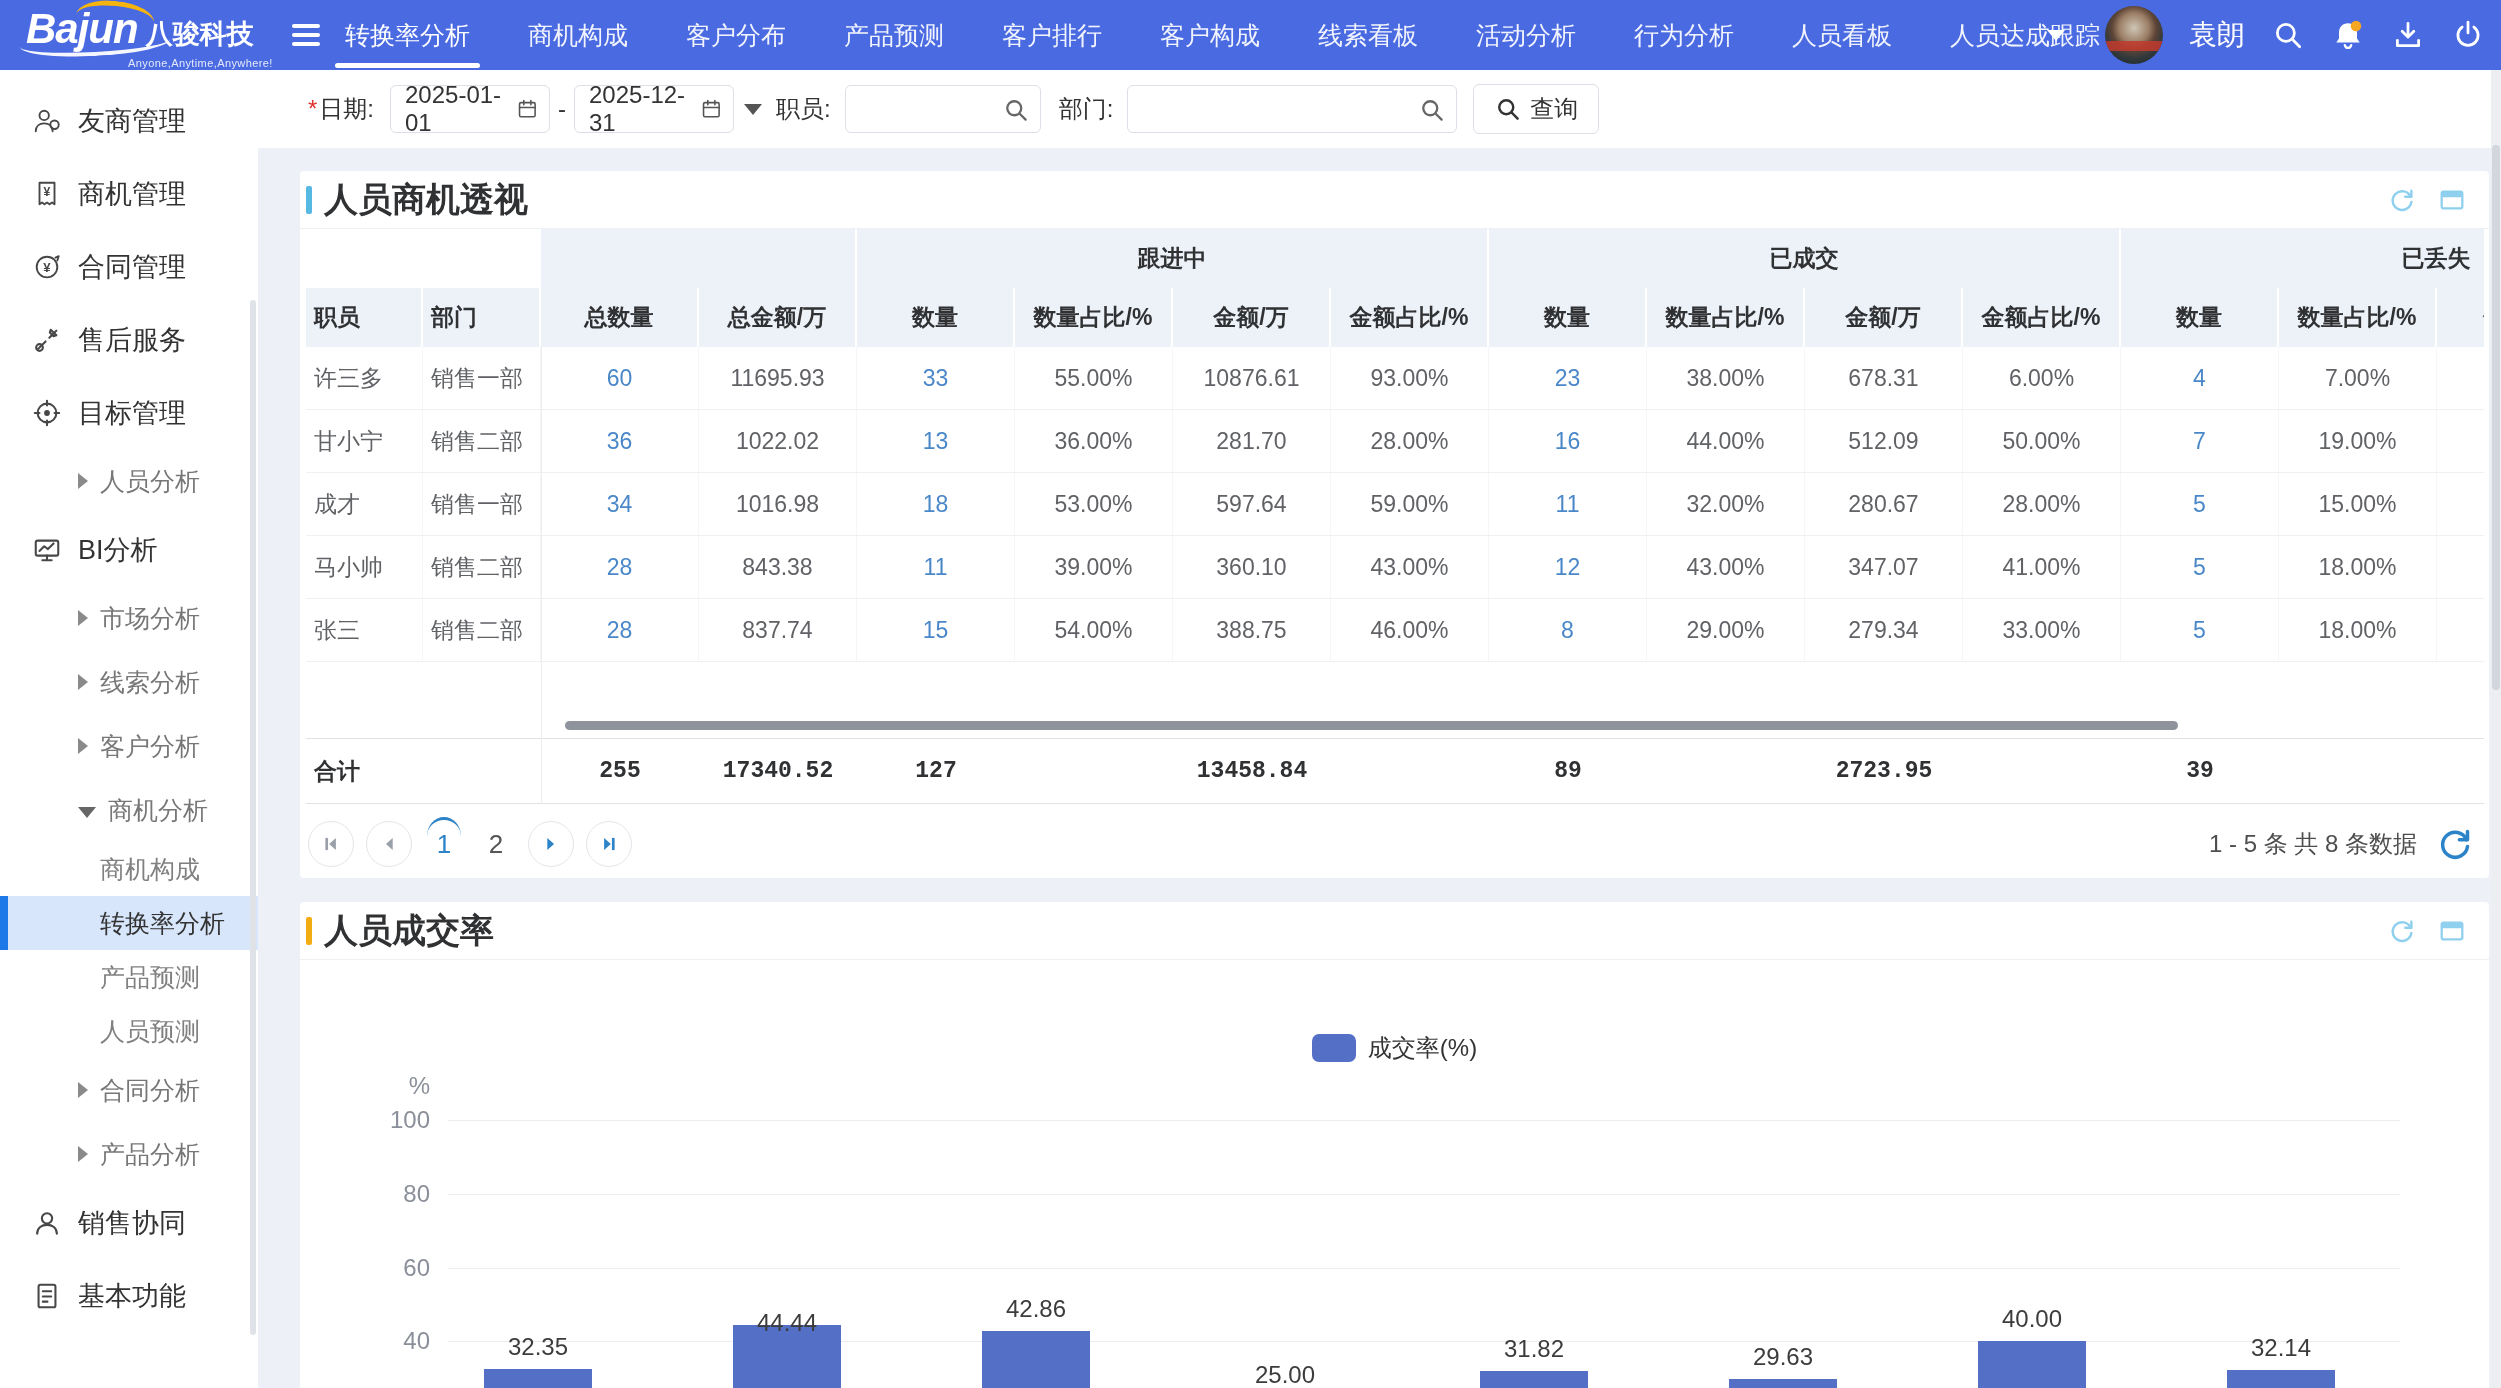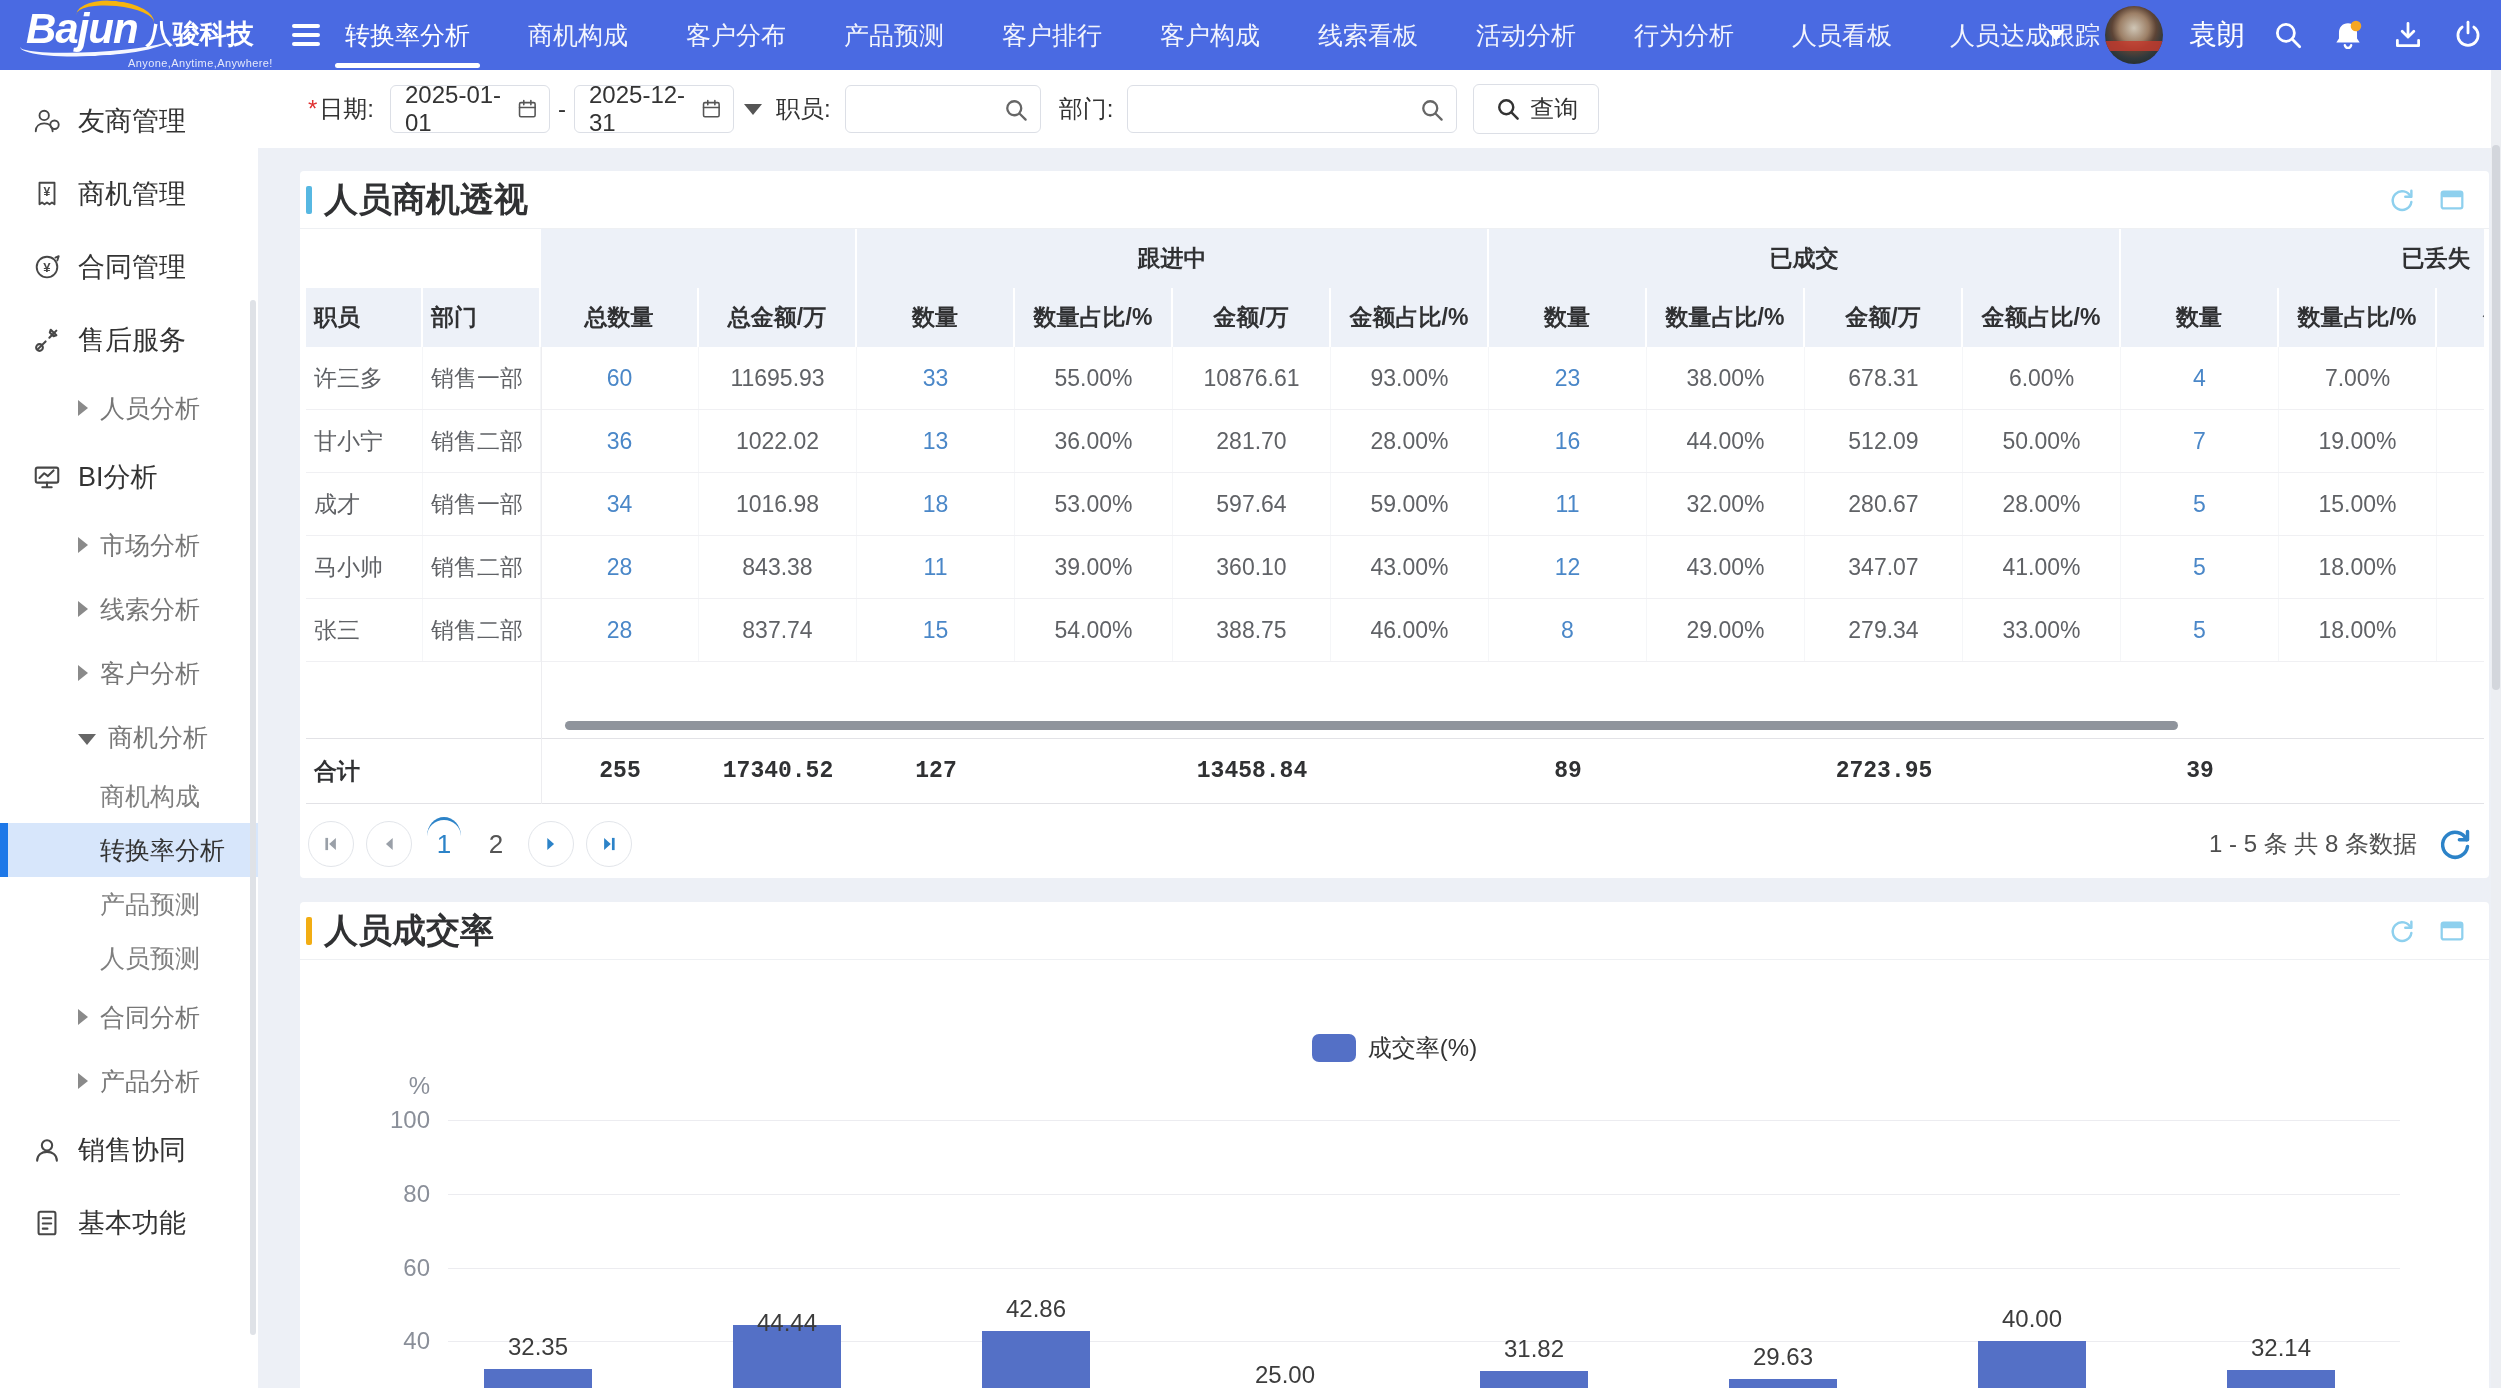--- a/index.html
+++ b/index.html
@@ -198,20 +198,28 @@
             </svg></div>
           <div class="sb-label">合同管理</div>
         </div>
         <div class="sb-item lv0">
           <div class="sb-icon"><svg viewBox="0 0 32 32" fill="none" stroke="currentColor" stroke-width="2.2" stroke-linecap="round" stroke-linejoin="round">
               <path d="M6 26l8.5-8.5M18.5 13.5 26 6"></path>
               <circle cx="8" cy="24" r="3.6"></circle>
               <path d="M20 5l6 6-3 1-4-4z"></path>
             </svg></div>
           <div class="sb-label">售后服务</div>
+        </div>
+        <div class="sb-item lv0">
+          <div class="sb-icon"><svg viewBox="0 0 32 32" fill="none" stroke="currentColor" stroke-width="2.2" stroke-linecap="round">
+              <circle cx="16" cy="16" r="10"></circle>
+              <circle cx="16" cy="16" r="2" fill="currentColor"></circle>
+              <path d="M16 3v5M16 24v5M3 16h5M24 16h5"></path>
+            </svg></div>
+          <div class="sb-label">目标管理</div>
         </div>
         <div class="sb-item lv1">
           <div class="sb-arrow col"></div>
           <div class="sb-label">人员分析</div>
         </div>
         <div class="sb-item lv0">
           <div class="sb-icon"><svg viewBox="0 0 32 32" fill="none" stroke="currentColor" stroke-width="2.2" stroke-linecap="round" stroke-linejoin="round">
               <rect x="4" y="6" width="24" height="16" rx="2"></rect>
               <path d="M8 17l5-5 4 3 6-6"></path>
               <path d="M16 22v4M11 27h10"></path>

